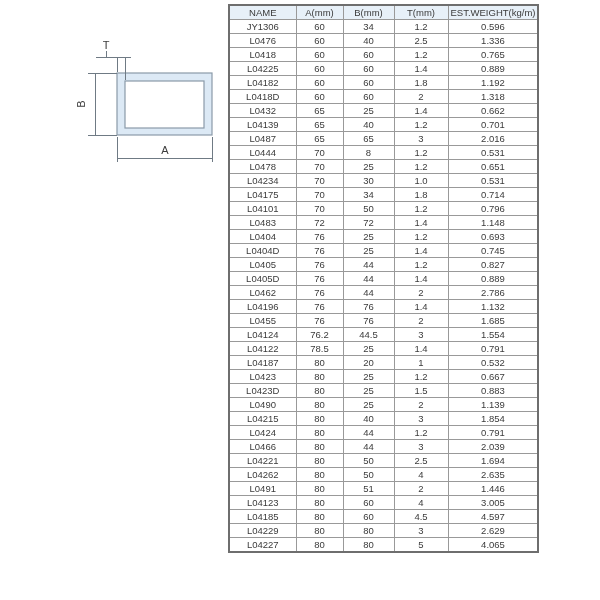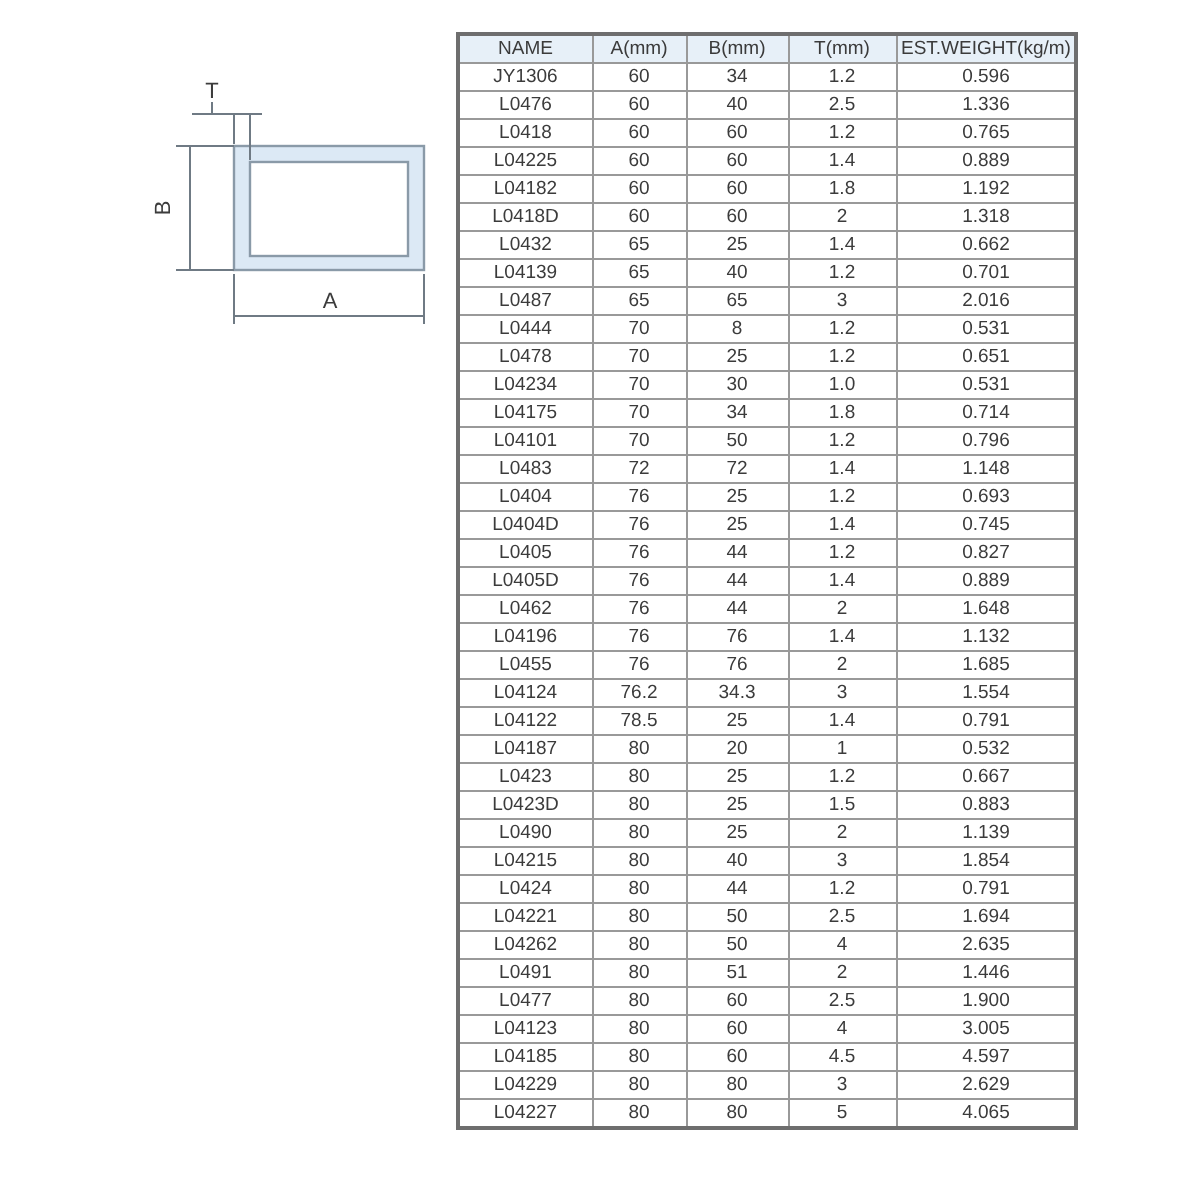--- a/index.html
+++ b/index.html
@@ -6,21 +6,21 @@
   html, body { width: 600px; height: 600px; background: #ffffff; overflow: hidden; }
   body { position: relative; font-family: "Liberation Sans", sans-serif; }
 
   
   .diagram { position: absolute; left: 70px; top: 33px; width: 165px; height: 140px; }
   .diagram text { font-family: "Liberation Sans", sans-serif; font-size: 11px; fill: #3c3c3c; }
   .dim { stroke: #6f7a84; stroke-width: 1; fill: none; shape-rendering: crispEdges; }
 
   
   .spec-table {
-    position: absolute; left: 228px; top: 16px;
+    position: absolute; left: 228px; top: 4px;
     border-collapse: collapse; table-layout: fixed;
     border: 2px solid #6e6e6e;
     font-size: 9.5px; color: #3b3b3b;
   }
   .spec-table th, .spec-table td {
     border: 1px solid #999999;
     height: 13px; line-height: 13px;
     padding: 0 2px;
     text-align: center; vertical-align: middle;
     white-space: nowrap; overflow: hidden;
@@ -203,40 +203,40 @@
         <td>76</td>
         <td>44</td>
         <td>1.4</td>
         <td>0.889</td>
       </tr>
       <tr>
         <td>L0462</td>
         <td>76</td>
         <td>44</td>
         <td>2</td>
-        <td>1.648</td>
+        <td>2.786</td>
       </tr>
       <tr>
         <td>L04196</td>
         <td>76</td>
         <td>76</td>
         <td>1.4</td>
         <td>1.132</td>
       </tr>
       <tr>
         <td>L0455</td>
         <td>76</td>
         <td>76</td>
         <td>2</td>
         <td>1.685</td>
       </tr>
       <tr>
         <td>L04124</td>
         <td>76.2</td>
-        <td>34.3</td>
+        <td>44.5</td>
         <td>3</td>
         <td>1.554</td>
       </tr>
       <tr>
         <td>L04122</td>
         <td>78.5</td>
         <td>25</td>
         <td>1.4</td>
         <td>0.791</td>
       </tr>
@@ -276,20 +276,27 @@
         <td>1.854</td>
       </tr>
       <tr>
         <td>L0424</td>
         <td>80</td>
         <td>44</td>
         <td>1.2</td>
         <td>0.791</td>
       </tr>
       <tr>
+        <td>L0466</td>
+        <td>80</td>
+        <td>44</td>
+        <td>3</td>
+        <td>2.039</td>
+      </tr>
+      <tr>
         <td>L04221</td>
         <td>80</td>
         <td>50</td>
         <td>2.5</td>
         <td>1.694</td>
       </tr>
       <tr>
         <td>L04262</td>
         <td>80</td>
         <td>50</td>
@@ -297,27 +304,20 @@
         <td>2.635</td>
       </tr>
       <tr>
         <td>L0491</td>
         <td>80</td>
         <td>51</td>
         <td>2</td>
         <td>1.446</td>
       </tr>
       <tr>
-        <td>L0477</td>
-        <td>80</td>
-        <td>60</td>
-        <td>2.5</td>
-        <td>1.900</td>
-      </tr>
-      <tr>
         <td>L04123</td>
         <td>80</td>
         <td>60</td>
         <td>4</td>
         <td>3.005</td>
       </tr>
       <tr>
         <td>L04185</td>
         <td>80</td>
         <td>60</td>

